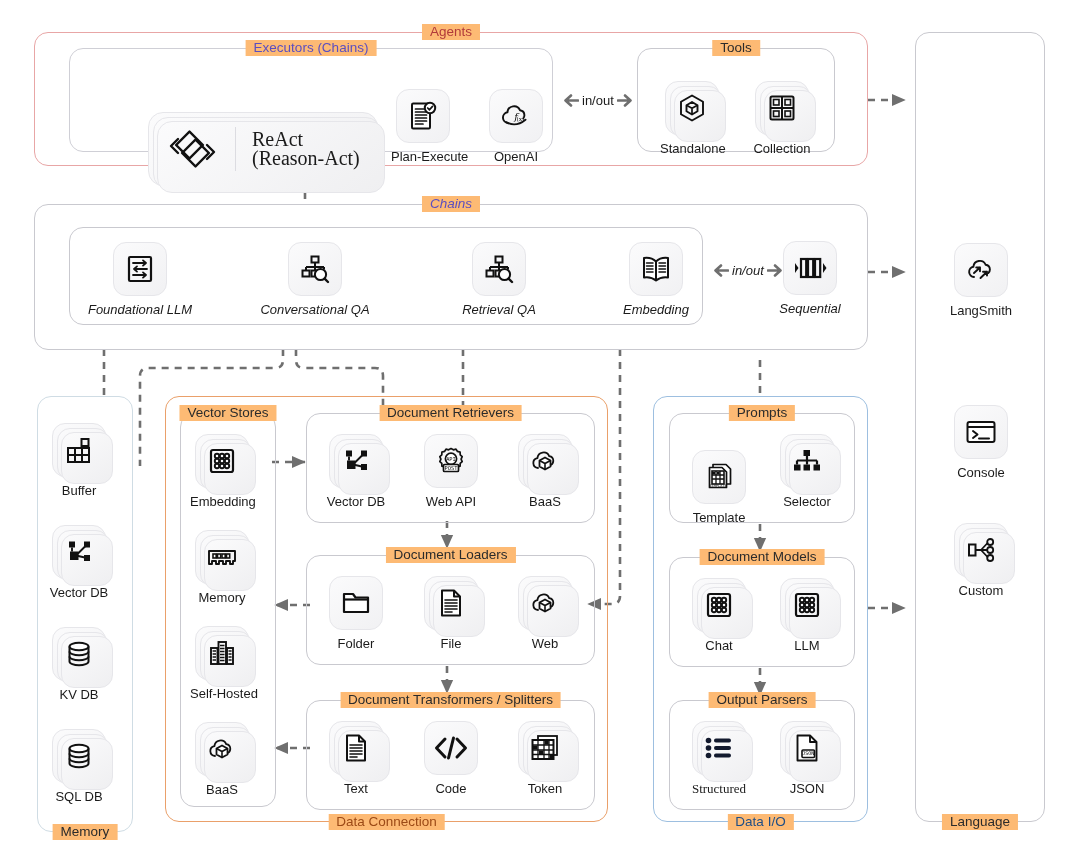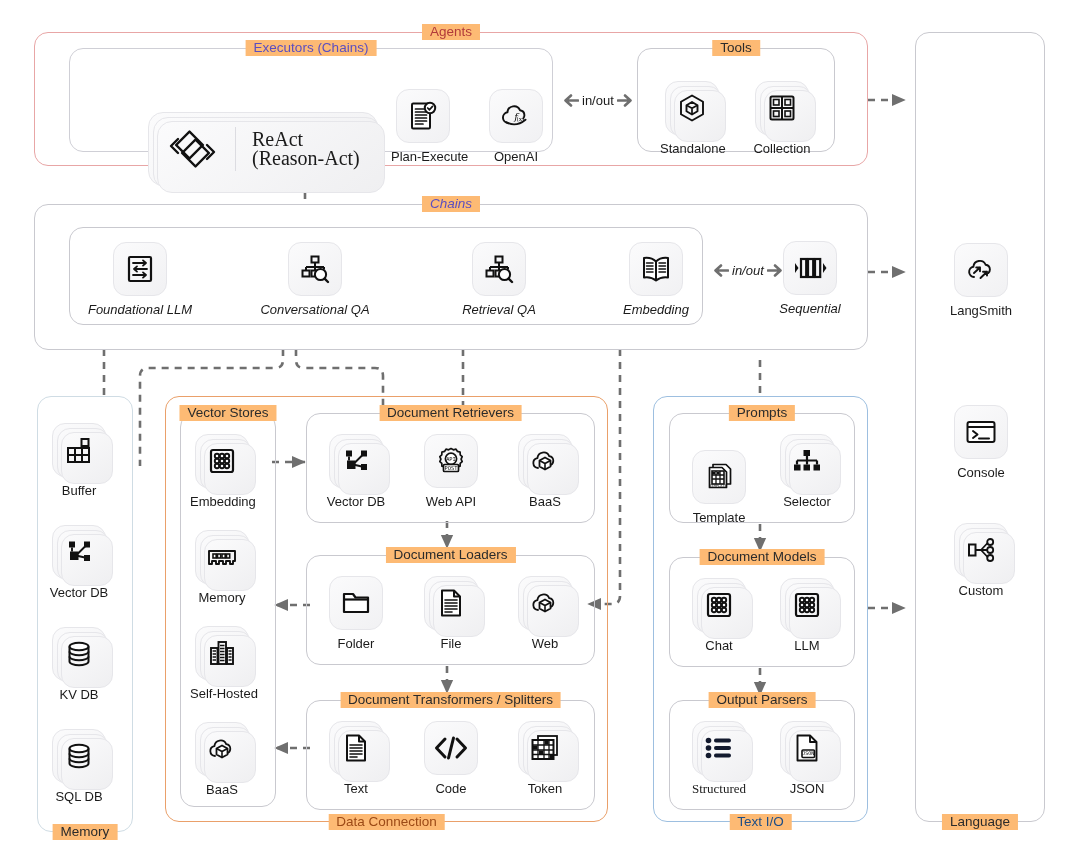--- a/index.html
+++ b/index.html
@@ -564,21 +564,21 @@
             <rect x="9" y="16.5" width="4.4" height="3.6" fill="#111"></rect>
             <rect x="19.6" y="20.8" width="3.6" height="3.8" fill="#111"></rect>
           </svg>
         </div>
         <div class="cap">Token</div>
       </div>
     </div>
   </div>
 
   <div class="group modelio bottomlabel" style="left:653px;top:396px;width:215px;height:426px;">
-    <span class="glabel">Text I/O</span>
+    <span class="glabel">Data I/O</span>
 
     <div class="group" style="left:15px;top:16px;width:186px;height:110px;">
       <span class="glabel">Prompts</span>
 
       <div class="node" style="left:17px;top:36px;">
         <div class="tile">
           <svg class="ic" width="30" height="30" viewBox="0 0 30 30">
             <path d="M9,2.5 H22 L26.5,7 V22 H9 Z" fill="#fff" stroke="#111" stroke-width="1.7" stroke-linejoin="round"></path>
             <path d="M5.5,5.5 H18 L22.5,10 V25.5 H5.5 Z" fill="#fff" stroke="#111" stroke-width="1.7" stroke-linejoin="round"></path>
             <rect x="8" y="9" width="12" height="13" fill="none" stroke="#111" stroke-width="1.6"></rect>

